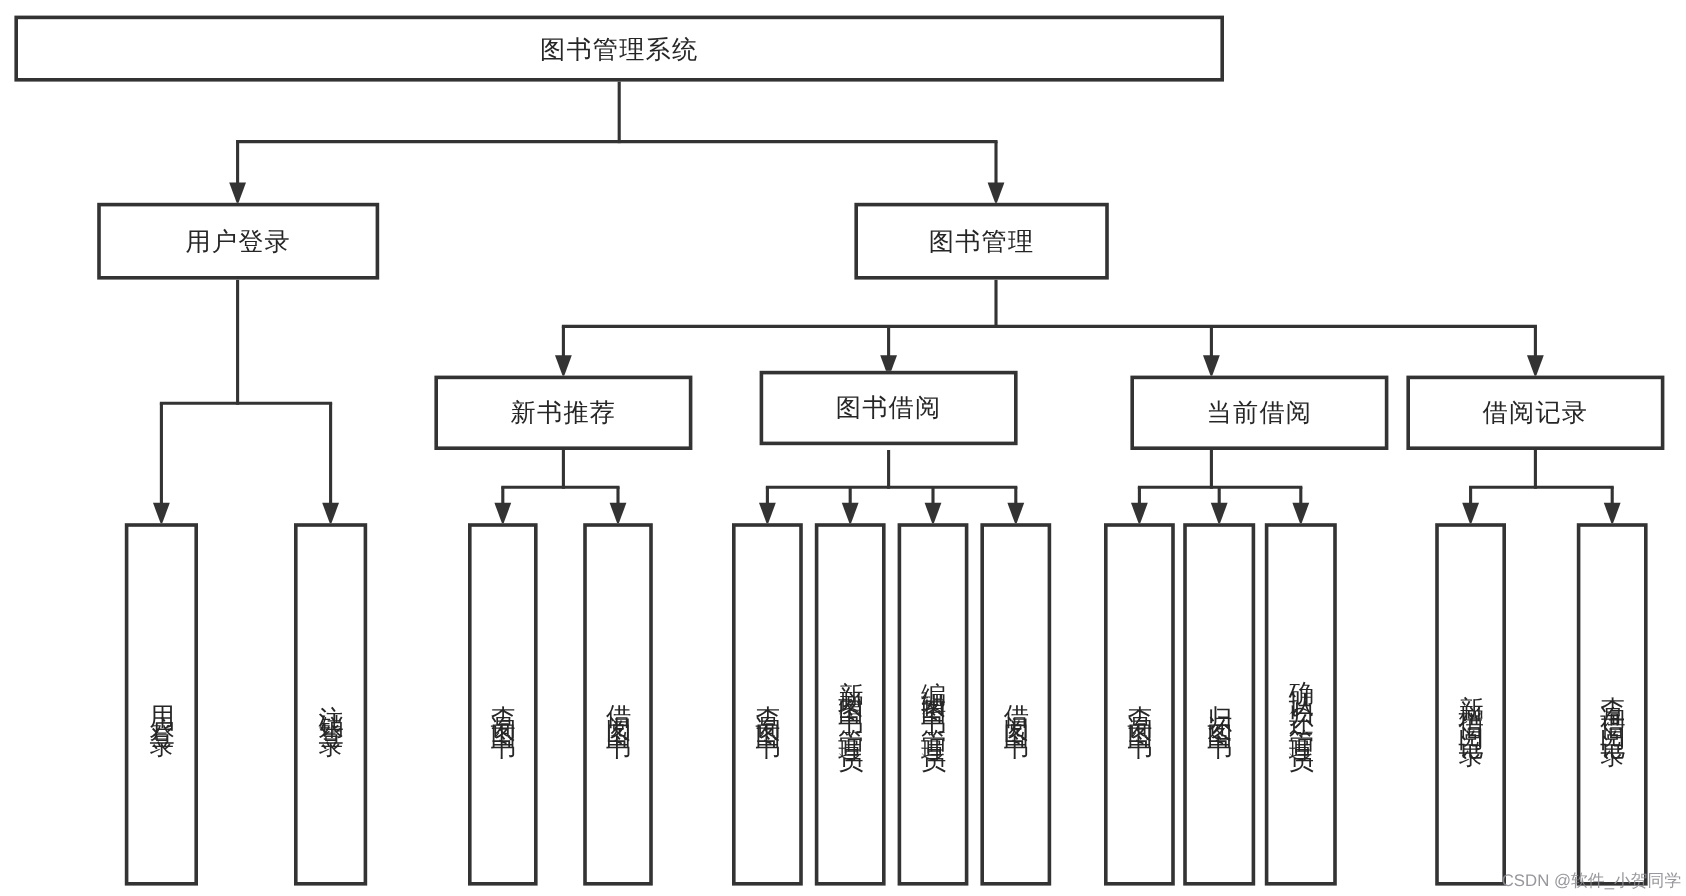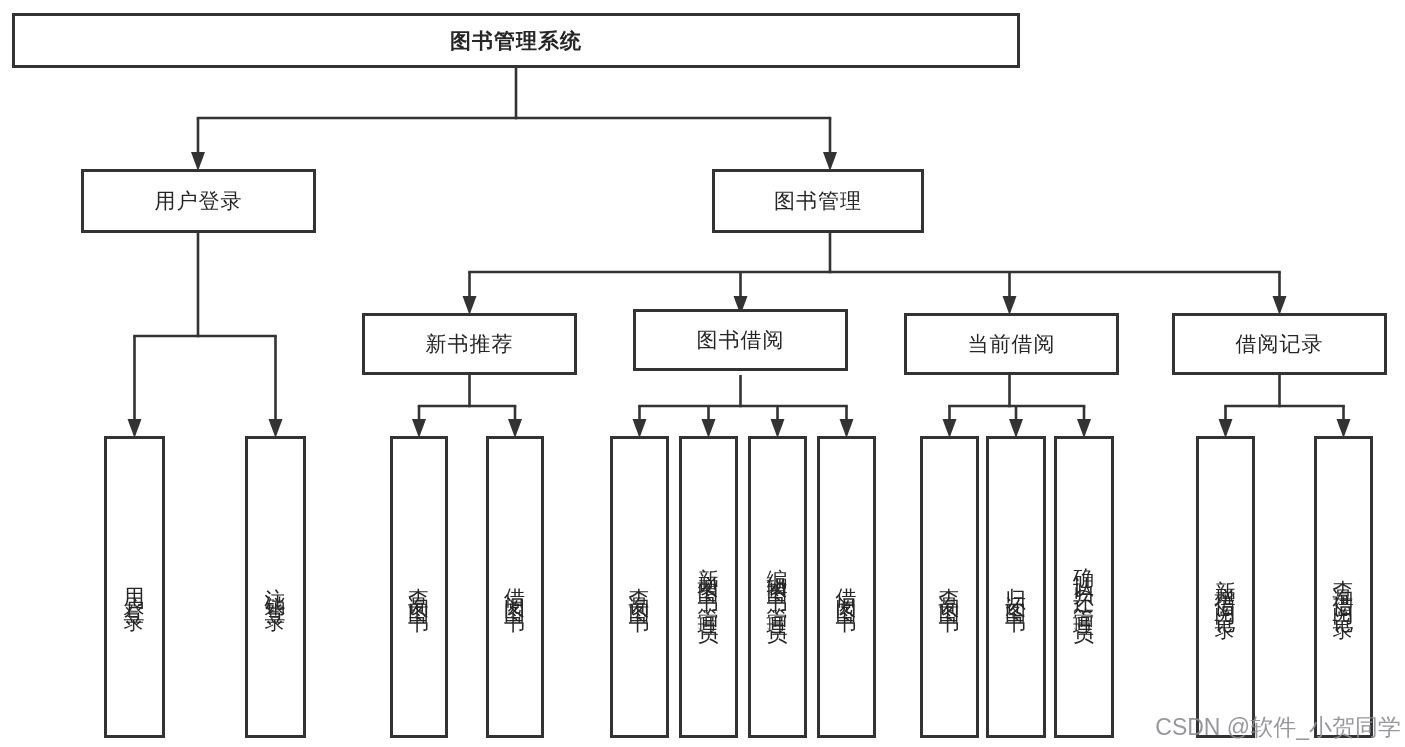--- a/index.html
+++ b/index.html
@@ -50,21 +50,21 @@
   }
   .leaf {
     top: 436px;
     height: 302px;
   }
   .watermark {
     position: absolute;
     right: 4px;
     bottom: 4px;
     z-index: 3;
-    font-size: 23px;
+    font-size: 14px;
     color: rgba(140, 140, 146, 0.9);
     white-space: nowrap;
   }
 </style>
 </head>
 <body>
 
 <div class="canvas">
 
   <svg class="connectors" viewBox="0 0 1405 747" xmlns="http://www.w3.org/2000/svg">
@@ -135,38 +135,38 @@
 
       <polygon points="942.5,419 956.5,419 949.5,438"></polygon>
       <polygon points="1009,419 1023,419 1016,438"></polygon>
       <polygon points="1077,419 1091,419 1084,438"></polygon>
 
       <polygon points="1218.5,419 1232.5,419 1225.5,438"></polygon>
       <polygon points="1336.5,419 1350.5,419 1343.5,438"></polygon>
     </g>
   </svg>
 
-  <div class="node" style="left:12px; top:13px; width:1008px; height:55px;font-weight:bold;">
+  <div class="node" style="left:12px; top:13px; width:1008px; height:55px;">
     <span class="hlabel">图书管理系统</span>
   </div>
 
   <div class="node" style="left:81px; top:169px; width:235px; height:64px;">
     <span class="hlabel">用户登录</span>
   </div>
   <div class="node" style="left:712px; top:169px; width:212px; height:64px;">
     <span class="hlabel">图书管理</span>
   </div>
 
   <div class="node" style="left:362px; top:313px; width:215px; height:62px;">
     <span class="hlabel">新书推荐</span>
   </div>
   <div class="node" style="left:633px; top:309px; width:215px; height:62px;">
     <span class="hlabel">图书借阅</span>
   </div>
-  <div class="node" style="left:904px; top:313px; width:215px; height:62px;">
+  <div class="node" style="left:942px; top:313px; width:215px; height:62px;">
     <span class="hlabel">当前借阅</span>
   </div>
   <div class="node" style="left:1172px; top:313px; width:215px; height:62px;">
     <span class="hlabel">借阅记录</span>
   </div>
 
   <div class="node leaf" style="left:104px; width:61px;">
     <span class="vlabel">用户登录</span>
   </div>
   <div class="node leaf" style="left:245px; width:61px;">

